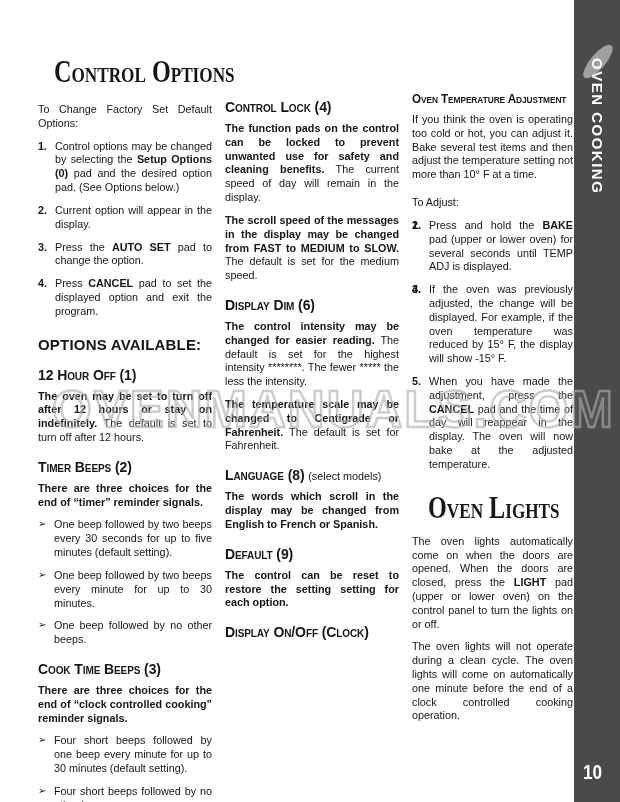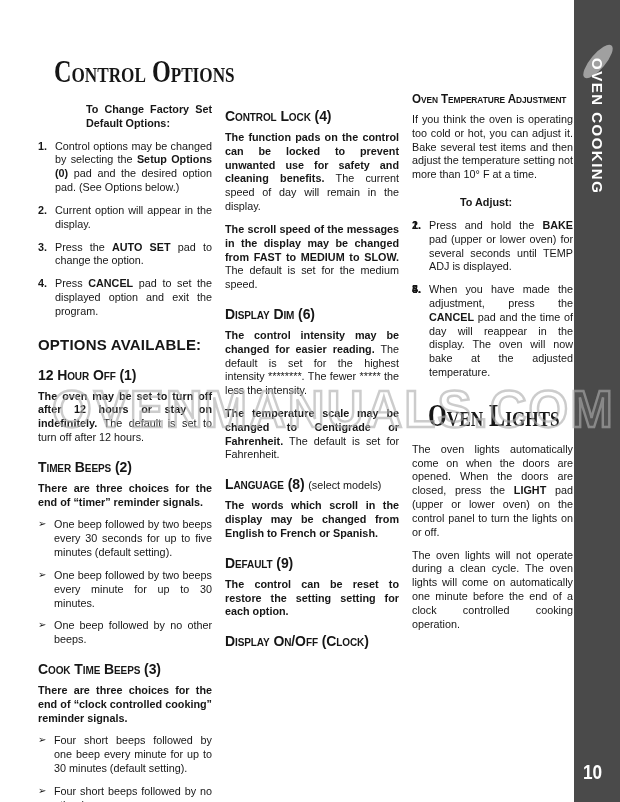--- a/index.html
+++ b/index.html
@@ -27,21 +27,21 @@
   h3.sec{
     font-variant:small-caps;font-weight:bold;font-size:14px;
     margin:14px 0 7px 0;white-space:nowrap;letter-spacing:-0.1px;
   }
   h3.sec .h3x{display:inline-block;transform-origin:left;}
   h3.sec.tight{font-size:12.5px;}
   h3.sec.tight .h3x{transform:scaleX(0.93);}
   .h3-suffix{font-variant:normal;font-weight:normal;font-size:10.8px;letter-spacing:0;}
 
   p.body{font-size:10.8px;line-height:1.28;text-align:justify;margin:0 0 9px 0;}
-  p.lead{font-weight:bold;margin-left:48px;}
+  p.lead{font-weight:normal;}
   span.b{font-weight:bold;}
 
   ol.steps,ul.bullets{list-style:none;margin:0 0 2px 0;padding:0;}
   ol.steps li,ul.bullets li{
     position:relative;font-size:10.8px;line-height:1.28;text-align:justify;
     margin:0 0 9px 0;
   }
   ol.steps li{padding-left:17px;}
   ul.bullets li{padding-left:16px;}
   .num{position:absolute;left:0;top:0;font-weight:bold;}
@@ -132,21 +132,21 @@
       </li>
       <li>
         <span class="marker">➢</span>
         <span><span>Four short beeps followed by no other beeps.</span></span>
       </li>
 
     </ul>
   </div>
 
   <div class="col c2">
-    <h3 class="sec" style="margin-top:16px;"><span class="h3x">Control Lock (4)</span></h3>
+    <h3 class="sec" style="margin-top:7px;"><span class="h3x">Control Lock (4)</span></h3>
     <p class="body"><span class="b">The function pads on the control can be locked to prevent unwanted use for safety and cleaning benefits.</span><span>  The current speed of day will remain in the display.</span></p>
 
     <p class="body"><span class="b">The scroll speed of the messages in the display may be changed from FAST to MEDIUM to SLOW.</span><span>  The default is set for the medium speed.</span></p>
 
     <h3 class="sec"><span class="h3x">Display Dim (6)</span></h3>
     <p class="body"><span class="b">The control intensity may be changed for easier reading.</span><span>  The default is set for the highest intensity ********. The fewer ***** the less the intensity.</span></p>
 
     <p class="body"><span class="b">The temperature scale may be changed to Centigrade or Fahrenheit.</span><span>  The default is set for Fahrenheit.</span></p>
 
     <h3 class="sec"><span class="h3x">Language (8)</span> <span class="h3-suffix">(select models)</span></h3>
@@ -170,20 +170,21 @@
       </li>
       <li>
         <span class="num">2.</span>
         <span><span>Press and hold the </span><span class="b">BAKE</span><span> pad (upper or lower oven) for several seconds until TEMP ADJ is displayed.</span></span>
       </li>
       <li>
         <span class="num">3.</span>
       </li>
       <li>
         <span class="num">4.</span>
+        <span><span>If the oven was previously adjusted, the change will be displayed.  For example, if the oven temperature was reduced by 15° F, the display will show -15° F.</span></span>
       </li>
       <li>
         <span class="num">5.</span>
         <span><span>When you have made the adjustment, press the </span><span class="b">CANCEL</span><span> pad and the time of day will reappear in the display.  The oven will now bake at the adjusted temperature.</span></span>
       </li>
     </ol>
 
     <h1 class="doc-title lights"><span class="squeeze">Oven Lights</span></h1>
     <p class="body"><span>The oven lights automatically come on when the doors are opened.  When the doors are closed, press the </span><span class="b">LIGHT</span><span> pad (upper or lower oven) on the control panel to turn the lights on or off.</span></p>
     <p class="body"><span>The oven lights will not operate during a clean cycle. The oven lights will come on automatically one minute before the end of a clock controlled cooking operation.</span></p>

